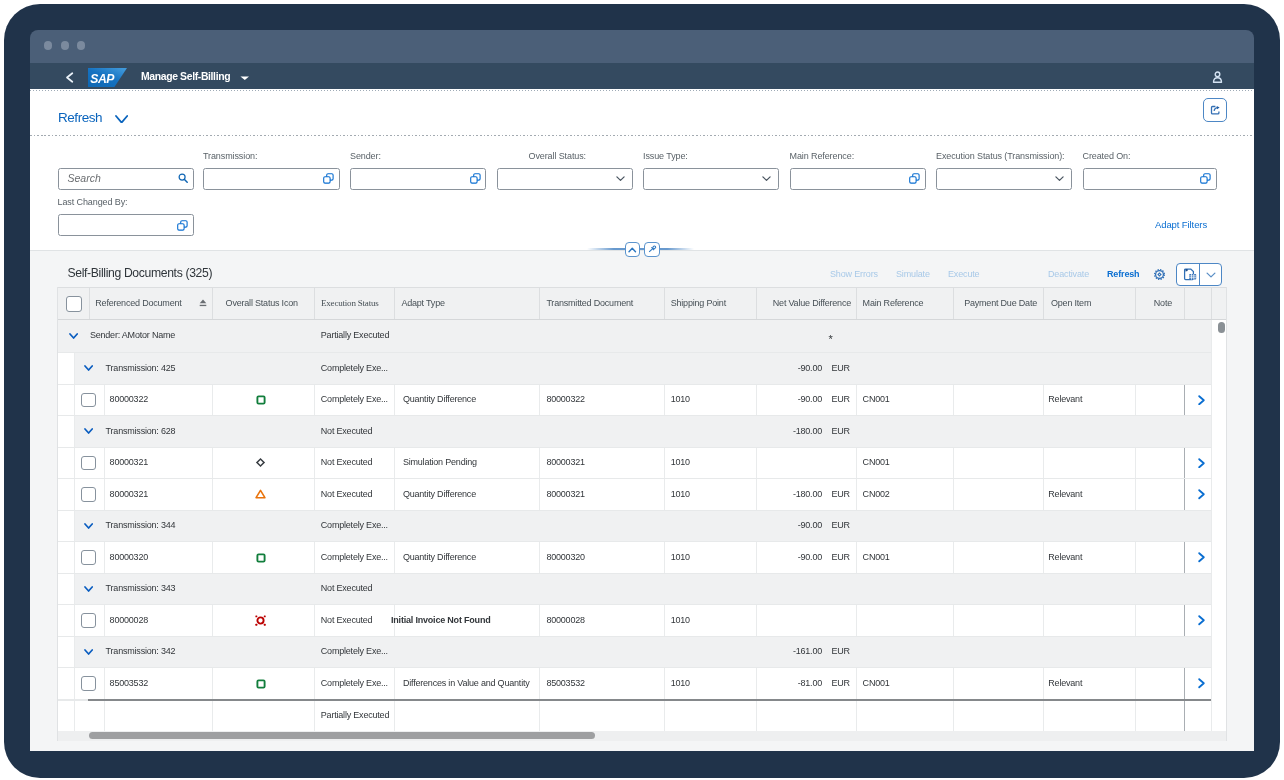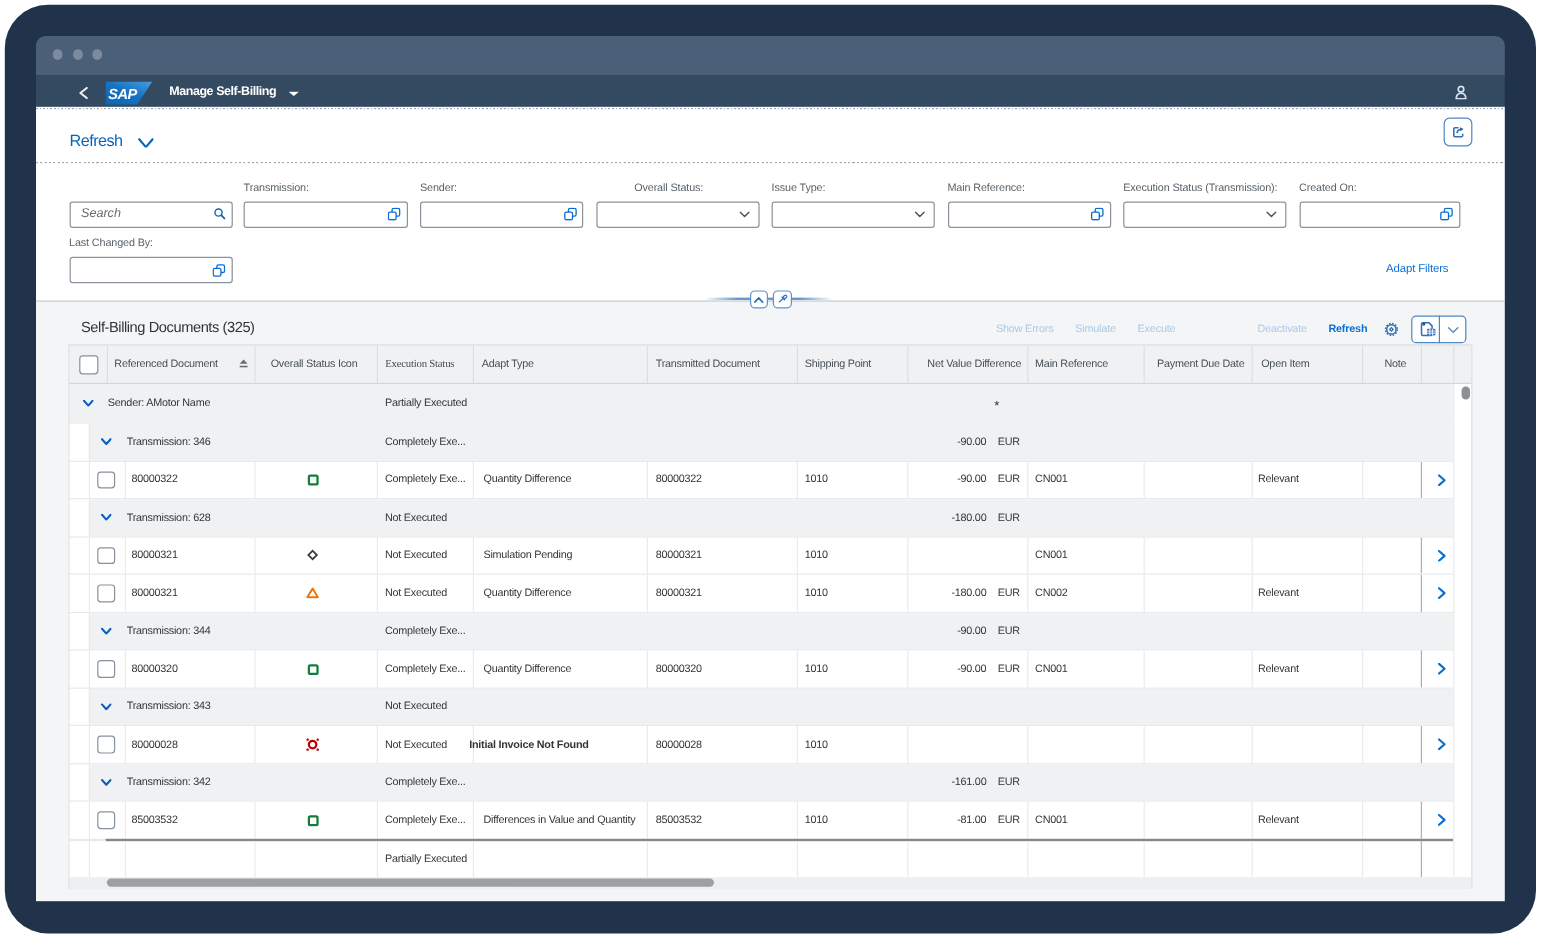--- a/index.html
+++ b/index.html
@@ -173,21 +173,21 @@
   </svg>
 <div style="position:absolute;left:89.9px;top:329.1px;font-size:9px;line-height:13.5px;color:#32363a;font-weight:400;letter-spacing:-0.2px;white-space:nowrap;">Sender: AMotor Name</div>
 <div style="position:absolute;left:320.8px;top:329.1px;font-size:9px;line-height:13.5px;color:#32363a;font-weight:400;letter-spacing:-0.2px;white-space:nowrap;">Partially Executed</div>
 <div style="position:absolute;left:828.5px;top:330.8px;font-size:11px;line-height:16.5px;color:#32363a;font-weight:400;letter-spacing:-0.2px;white-space:nowrap;">*</div>
 <div style="position:absolute;left:57px;top:352.20000000000005px;width:1169px;height:1px;background:#e7e9ea;"></div>
 <div style="position:absolute;left:73.6px;top:353.2px;width:1137.0px;height:30.5px;background:#f0f1f2;"></div>
 <div style="position:absolute;left:73.6px;top:353.2px;width:1px;height:30.5px;background:#e9ebec;"></div>
 <svg style="position:absolute;left:84px;top:365.4px" width="9.2" height="6" viewBox="0 0 9.2 6">
     <path d="M1 1 L4.6 5 L8.2 1" fill="none" stroke="#0a5dc0" stroke-width="1.7" stroke-linecap="round" stroke-linejoin="round"></path>
   </svg>
-<div style="position:absolute;left:105.6px;top:361.6px;font-size:9px;line-height:13.5px;color:#32363a;font-weight:400;letter-spacing:-0.2px;white-space:nowrap;">Transmission: 346</div>
+<div style="position:absolute;left:105.6px;top:361.6px;font-size:9px;line-height:13.5px;color:#32363a;font-weight:400;letter-spacing:-0.2px;white-space:nowrap;">Transmission: 425</div>
 <div style="position:absolute;left:320.8px;top:361.6px;font-size:9px;line-height:13.5px;color:#32363a;font-weight:400;letter-spacing:-0.2px;white-space:nowrap;">Completely Exe...</div>
 <div style="position:absolute;left:762px;top:361.6px;font-size:9px;line-height:13.5px;color:#32363a;font-weight:400;letter-spacing:-0.2px;white-space:nowrap;width:60px;text-align:right;">-90.00</div>
 <div style="position:absolute;left:831.5px;top:361.6px;font-size:9px;line-height:13.5px;color:#32363a;font-weight:400;letter-spacing:-0.2px;white-space:nowrap;">EUR</div>
 <div style="position:absolute;left:57px;top:383.7px;width:1169px;height:1px;background:#e7e9ea;"></div>
 <div style="position:absolute;left:211.8px;top:384.7px;width:1px;height:30.5px;background:#e9ebec;"></div>
 <div style="position:absolute;left:314.2px;top:384.7px;width:1px;height:30.5px;background:#e9ebec;"></div>
 <div style="position:absolute;left:394.3px;top:384.7px;width:1px;height:30.5px;background:#e9ebec;"></div>
 <div style="position:absolute;left:538.7px;top:384.7px;width:1px;height:30.5px;background:#e9ebec;"></div>
 <div style="position:absolute;left:663.6px;top:384.7px;width:1px;height:30.5px;background:#e9ebec;"></div>
 <div style="position:absolute;left:756.3px;top:384.7px;width:1px;height:30.5px;background:#e9ebec;"></div>

